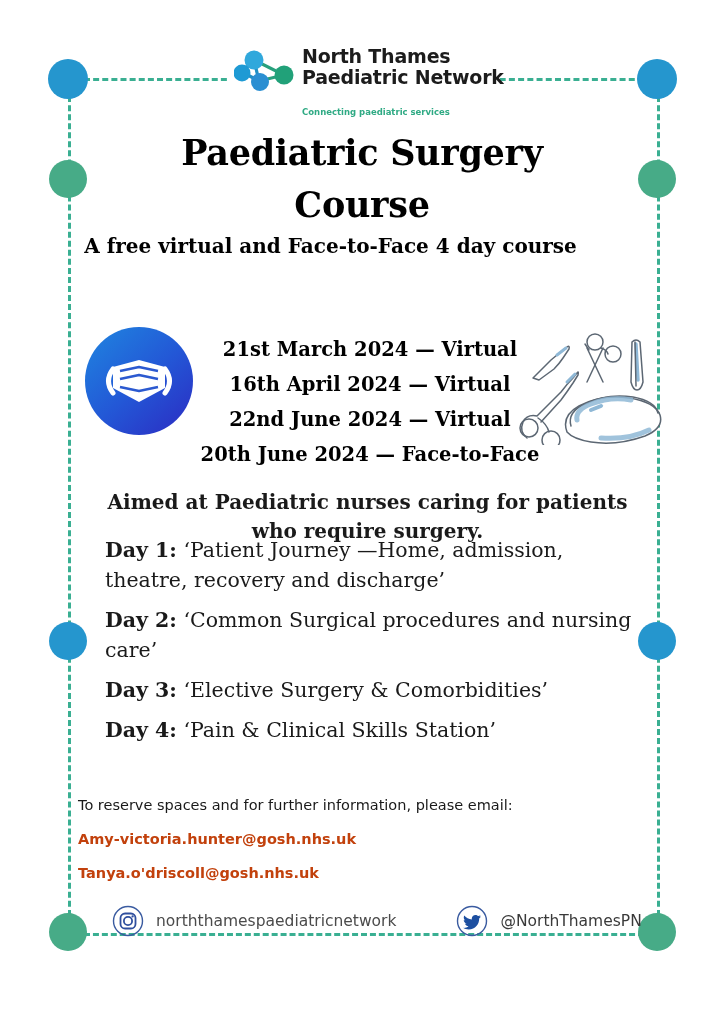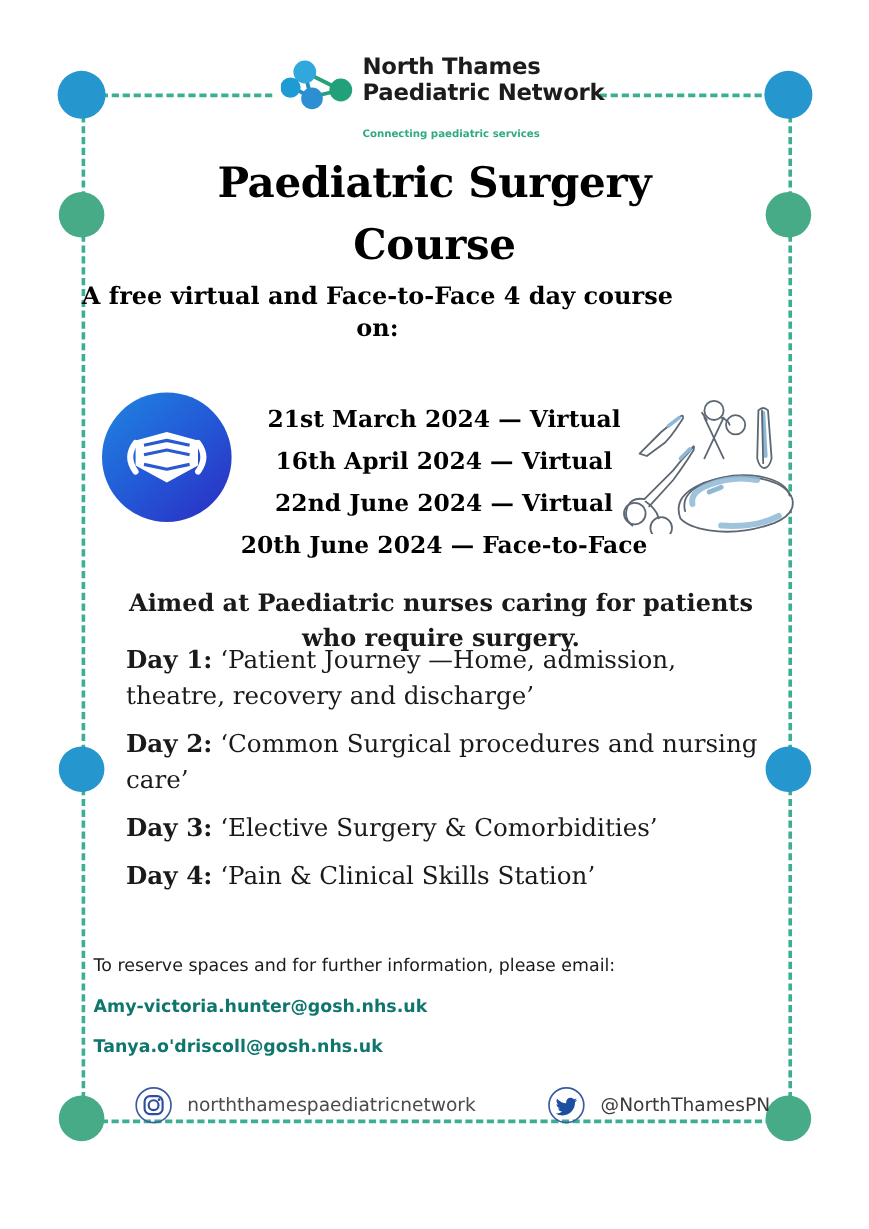--- a/index.html
+++ b/index.html
@@ -96,21 +96,21 @@
     font-weight: bold;
     font-size: 35px;
     letter-spacing: -0.3px;
     color: #000;
   }
   .title-1 { top: 132px; }
   .title-2 { top: 184px; }
 
   .subtitle-1, .subtitle-2 {
     position: absolute;
-    left: 0;
+    left: 16px;
     width: 629px;
     text-align: center;
     font-family: "DejaVu Serif", serif;
     font-weight: bold;
     font-size: 20px;
     color: #000;
   }
   .subtitle-1 { top: 234px; }
   .subtitle-2 { top: 261px; }
 
@@ -192,21 +192,21 @@
     font-size: 14.5px;
     line-height: 20px;
     color: #1a1a1a;
     margin-bottom: 14px;
   }
   .contact-email {
     font-family: "DejaVu Sans", sans-serif;
     font-weight: bold;
     font-size: 14.5px;
     line-height: 20px;
-    color: #0f766e;
+    color: #c2410c;
     margin-bottom: 14px;
   }
 
   
   .social {
     position: absolute;
     left: 112px;
     top: 905px;
     display: flex;
     align-items: center;
@@ -278,21 +278,20 @@
     <span class="logo-text">
       <div class="logo-title-1">North Thames</div>
       <div class="logo-title-2">Paediatric Network</div>
       <div class="logo-tagline">Connecting paediatric services</div>
     </span>
   </div>
 
   <div class="title-1">Paediatric Surgery</div>
   <div class="title-2">Course</div>
   <div class="subtitle-1">A free virtual and Face-to-Face 4 day course</div>
-  <div class="subtitle-2">on:</div>
 
   <span class="mask-icon">
     <svg viewBox="0 0 110 110" width="110" height="110" xmlns="http://www.w3.org/2000/svg">
       <defs>
         <linearGradient id="maskgrad" x1="0%" y1="0%" x2="90%" y2="100%">
           <stop offset="0%" stop-color="#1f86e0"></stop>
           <stop offset="55%" stop-color="#2357d6"></stop>
           <stop offset="100%" stop-color="#2b2fc4"></stop>
         </linearGradient>
       </defs>

